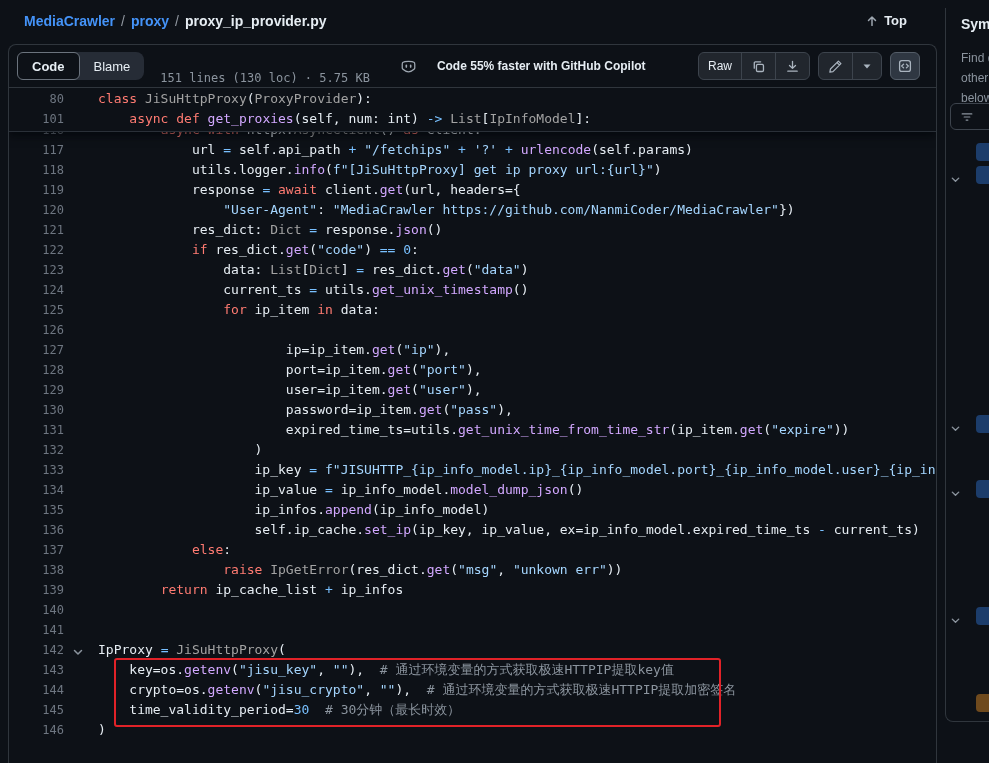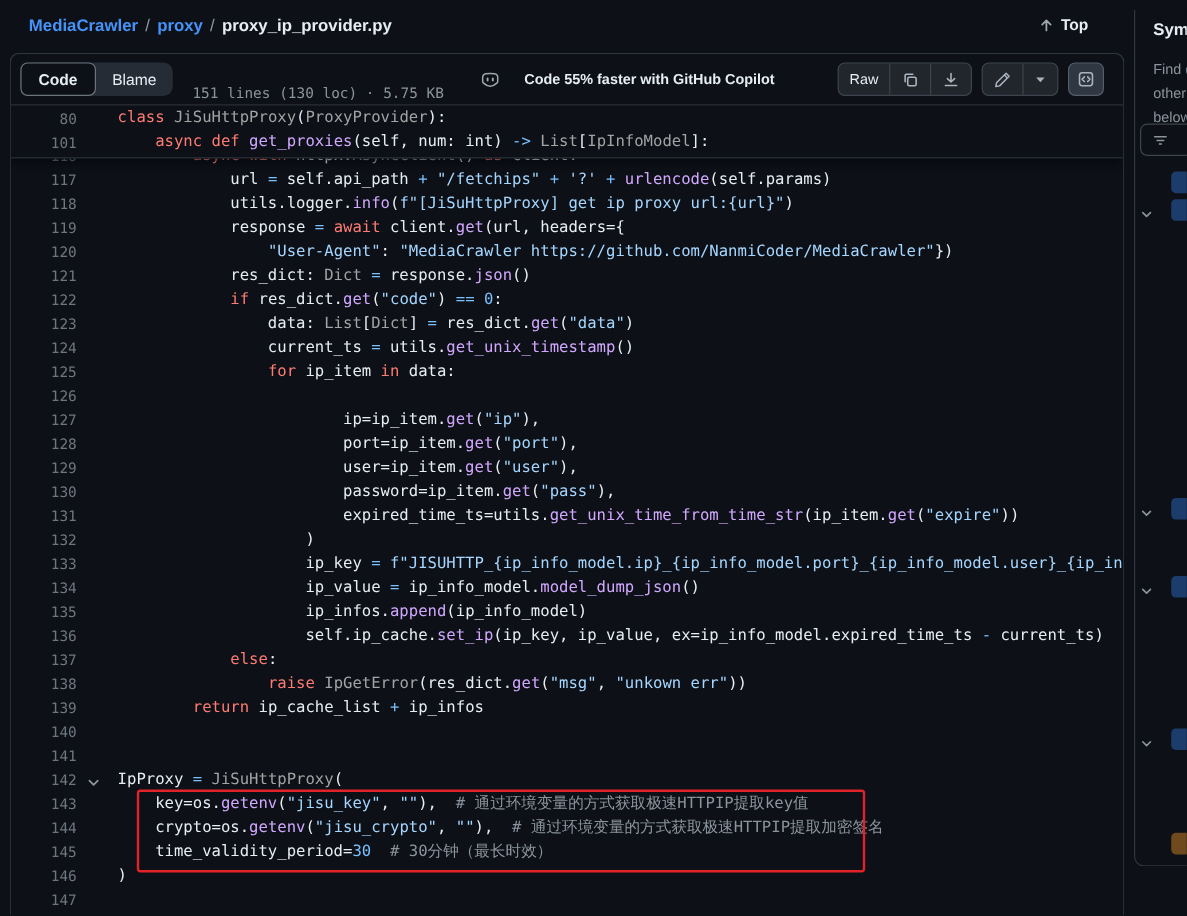--- a/index.html
+++ b/index.html
@@ -172,21 +172,20 @@
         <div class="row"><span class="ln">139</span><span class="codetext"><span class="tok-p">        </span><span class="tok-k">return</span><span class="tok-p"> ip_cache_list </span><span class="tok-c">+</span><span class="tok-p"> ip_infos</span></span></div>
         <div class="row"><span class="ln">140</span><span class="codetext"></span></div>
         <div class="row"><span class="ln">141</span><span class="codetext"></span></div>
         <div class="row"><span class="ln">142</span><span class="fold"><svg width="12" height="12" viewBox="0 0 12 12" fill="none" stroke="#8b949e" stroke-width="1.5" stroke-linecap="round" stroke-linejoin="round">
               <path d="M2.5 4.5L6 8l3.5-3.5"></path>
             </svg></span><span class="codetext"><span class="tok-p">IpProxy </span><span class="tok-c">=</span><span class="tok-p"> </span><span class="tok-t">JiSuHttpProxy</span><span class="tok-p">(</span></span></div>
         <div class="row"><span class="ln">143</span><span class="codetext"><span class="tok-p">    key=os.</span><span class="tok-f">getenv</span><span class="tok-p">(</span><span class="tok-s">"jisu_key"</span><span class="tok-p">, </span><span class="tok-s">""</span><span class="tok-p">),  </span><span class="tok-m"># 通过环境变量的方式获取极速HTTPIP提取key值</span></span></div>
         <div class="row"><span class="ln">144</span><span class="codetext"><span class="tok-p">    crypto=os.</span><span class="tok-f">getenv</span><span class="tok-p">(</span><span class="tok-s">"jisu_crypto"</span><span class="tok-p">, </span><span class="tok-s">""</span><span class="tok-p">),  </span><span class="tok-m"># 通过环境变量的方式获取极速HTTPIP提取加密签名</span></span></div>
         <div class="row"><span class="ln">145</span><span class="codetext"><span class="tok-p">    time_validity_period=</span><span class="tok-c">30</span><span class="tok-p">  </span><span class="tok-m"># 30分钟（最长时效）</span></span></div>
         <div class="row"><span class="ln">146</span><span class="codetext"><span class="tok-p">)</span></span></div>
-        <div class="row"><span class="ln">147</span><span class="codetext"></span></div>
       </div>
     <div class="sticky" id="stickylines">
         <div class="row"><span class="ln">80</span><span class="codetext"><span class="tok-k">class </span><span class="tok-t">JiSuHttpProxy</span><span class="tok-p">(</span><span class="tok-t">ProxyProvider</span><span class="tok-p">):</span></span></div>
         <div class="row"><span class="ln">101</span><span class="codetext"><span class="tok-p">    </span><span class="tok-k">async</span><span class="tok-p"> </span><span class="tok-k">def</span><span class="tok-p"> </span><span class="tok-f">get_proxies</span><span class="tok-p">(self, num: int) </span><span class="tok-c">-&gt;</span><span class="tok-p"> </span><span class="tok-t">List</span><span class="tok-p">[</span><span class="tok-t">IpInfoModel</span><span class="tok-p">]:</span></span></div>
       </div>
     <div class="redbox" id="redbox" style="border-color: rgb(225, 34, 40);"></div>
   </div>
 </div>
 
 <div class="sympanel">

